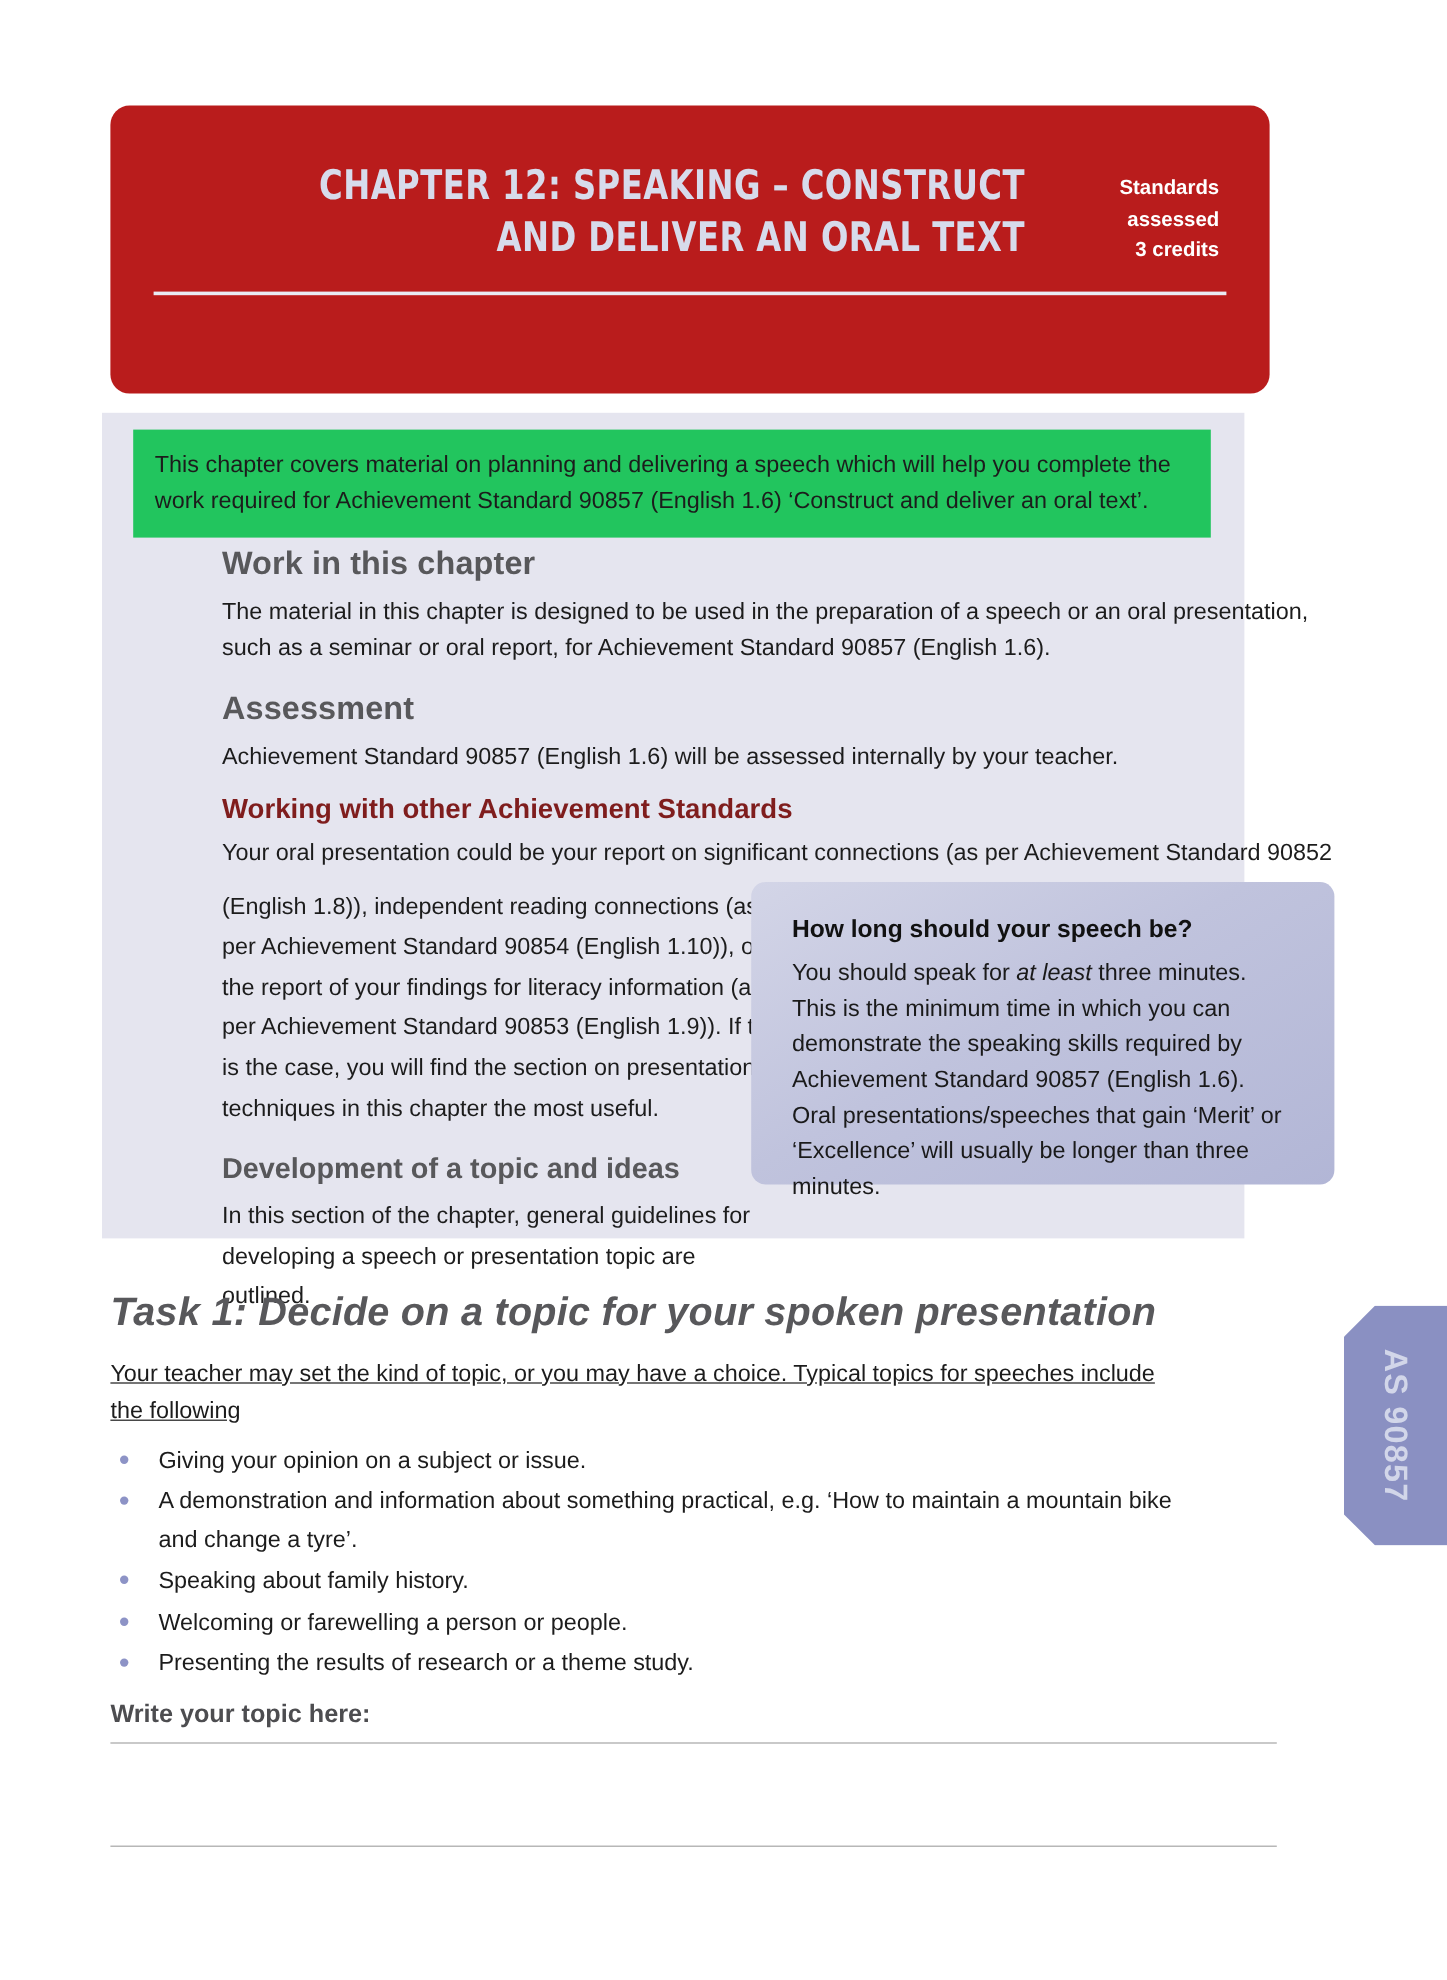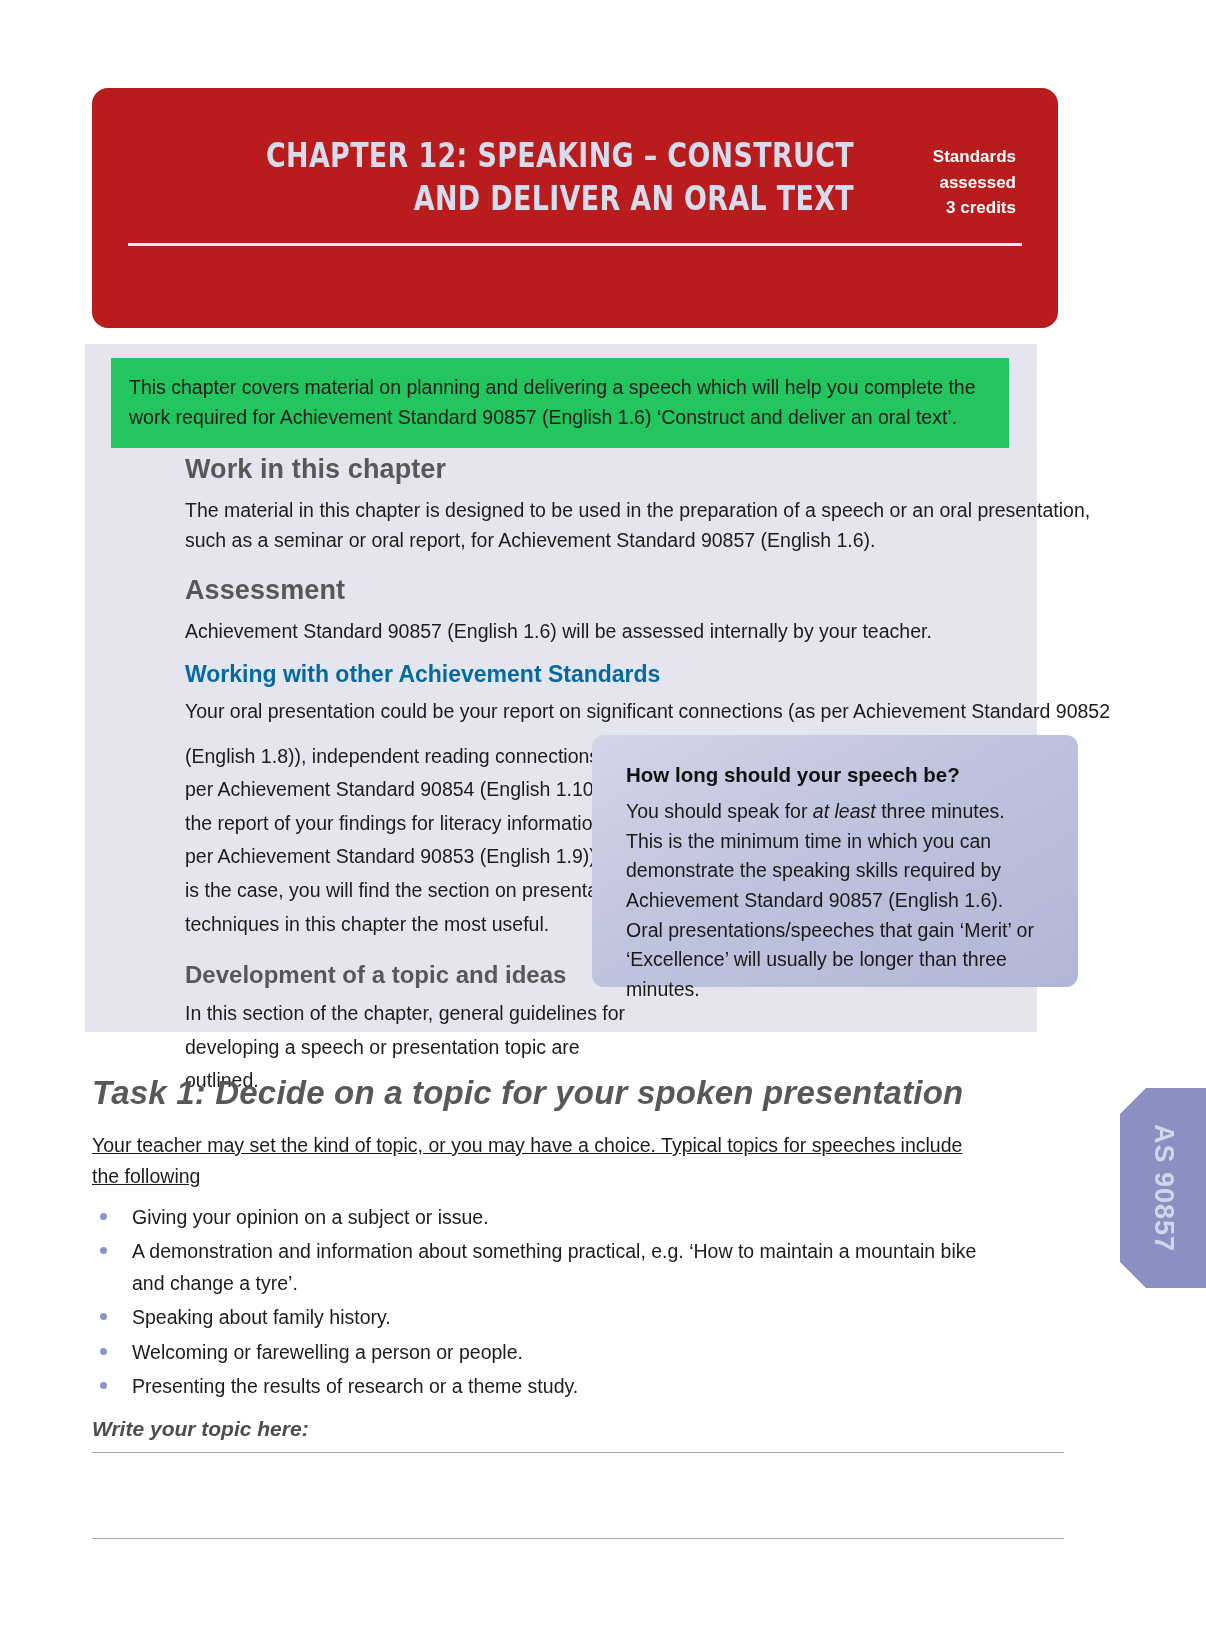--- a/index.html
+++ b/index.html
@@ -100,21 +100,21 @@
     font-size: 27px;
     color: #58585b;
     letter-spacing: 0.1px;
   }
   h3.sub-head-purple {
     margin: 0 0 8px 0;
     font-family: "Liberation Sans Narrow", "Liberation Sans", sans-serif;
     font-stretch: condensed;
     font-weight: bold;
     font-size: 23px;
-    color: #0369a1;
+    color: #7f1d1d;
   }
   h3.sub-head {
     margin: 0 0 8px 0;
     font-family: "Liberation Sans Narrow", "Liberation Sans", sans-serif;
     font-stretch: condensed;
     font-weight: bold;
     font-size: 24px;
     color: #58585b;
   }
   p.body {
@@ -124,21 +124,21 @@
     font-size: 19.5px;
     line-height: 1.55;
     color: #1c1c1c;
   }
   p.body.narrow { width: 472px; line-height: 1.72; }
   p.body.tight { margin-bottom: 14px; }
 
   
   .pullout {
     position: absolute;
-    left: 592px; top: 735px;
+    left: 626px; top: 735px;
     width: 486px; height: 252px;
     background: linear-gradient(150deg, #d3d5e7 0%, #c0c3dd 45%, #b2b6d6 100%);
     border-radius: 12px 12px 12px 12px;
     padding: 28px 34px 20px 34px;
   }
   .pullout h4 {
     margin: 0 0 10px 0;
     font-family: "Liberation Sans Narrow", "Liberation Sans", sans-serif;
     font-stretch: condensed;
     font-weight: bold;
@@ -198,21 +198,20 @@
     left: 8px; top: 11px;
     width: 7px; height: 7px;
     border-radius: 50%;
     background: #8d93c6;
   }
   p.write-prompt {
     margin: 8px 0 0 0;
     font-family: "Liberation Sans Narrow", "Liberation Sans", sans-serif;
     font-stretch: condensed;
     font-weight: bold;
-    font-style: italic;
     font-size: 21px;
     color: #4d4d50;
   }
 
   
   .rule {
     position: absolute;
     left: 92px;
     width: 972px;
     height: 1px;

